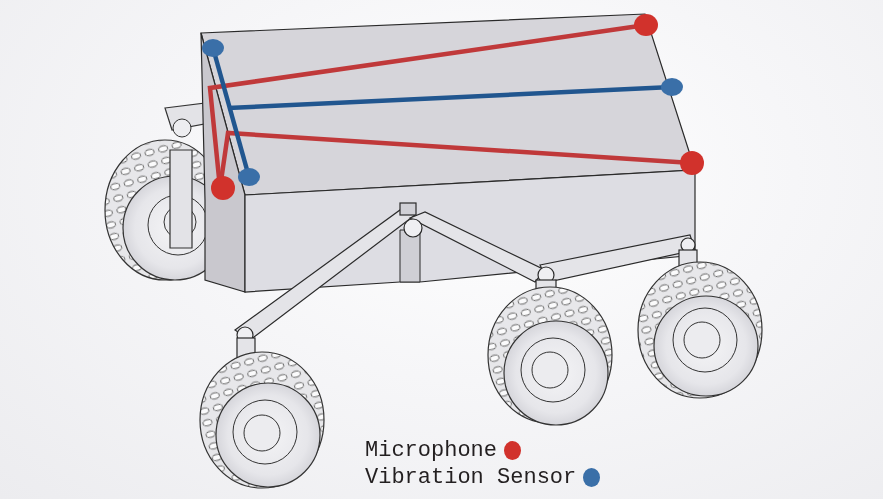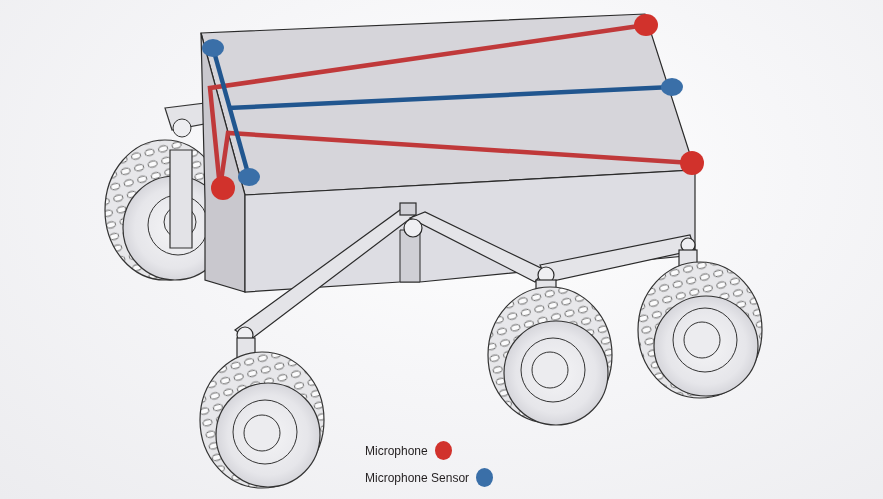--- a/index.html
+++ b/index.html
@@ -5,22 +5,22 @@
     html, body { margin: 0; padding: 0; }
     body {
       width: 883px; height: 499px; overflow: hidden;
       background: radial-gradient(ellipse at 55% 35%, #ffffff 0%, #f6f6f8 45%, #ececef 100%);
       font-family: "DejaVu Sans", sans-serif;
       position: relative;
     }
     #diagram { position: absolute; left: 0; top: 0; width: 883px; height: 499px; }
     .legend {
       position: absolute; left: 365px; top: 437px;
-      font-size: 12px; color: #231f20;
-      font-family: Liberation Sans, sans-serif;
+      font-size: 22px; color: #231f20;
+      font-family: Liberation Mono, monospace;
     }
     .legend-row { display: flex; align-items: center; height: 27px; }
     .legend-dot { width: 17px; height: 19px; border-radius: 50%; margin-left: 7px; display: inline-block; }
   </style>
 </head>
 <body>
 
 <svg id="diagram" viewBox="0 0 883 499" xmlns="http://www.w3.org/2000/svg">
   <defs>
     <radialGradient id="wheelInner" cx="50%" cy="50%" r="55%">
@@ -111,16 +111,16 @@
     <ellipse cx="249" cy="177" rx="11" ry="9"></ellipse>
   </g>
 </svg>
 
 <div class="legend">
   <div class="legend-row">
     <span>Microphone</span>
     <span class="legend-dot" style="background:#d1322c"></span>
   </div>
   <div class="legend-row">
-    <span>Microphone Sensor</span>
+    <span>Vibration Sensor</span>
     <span class="legend-dot" style="background:#3a6fa8"></span>
   </div>
 </div>
 
 </body></html>

